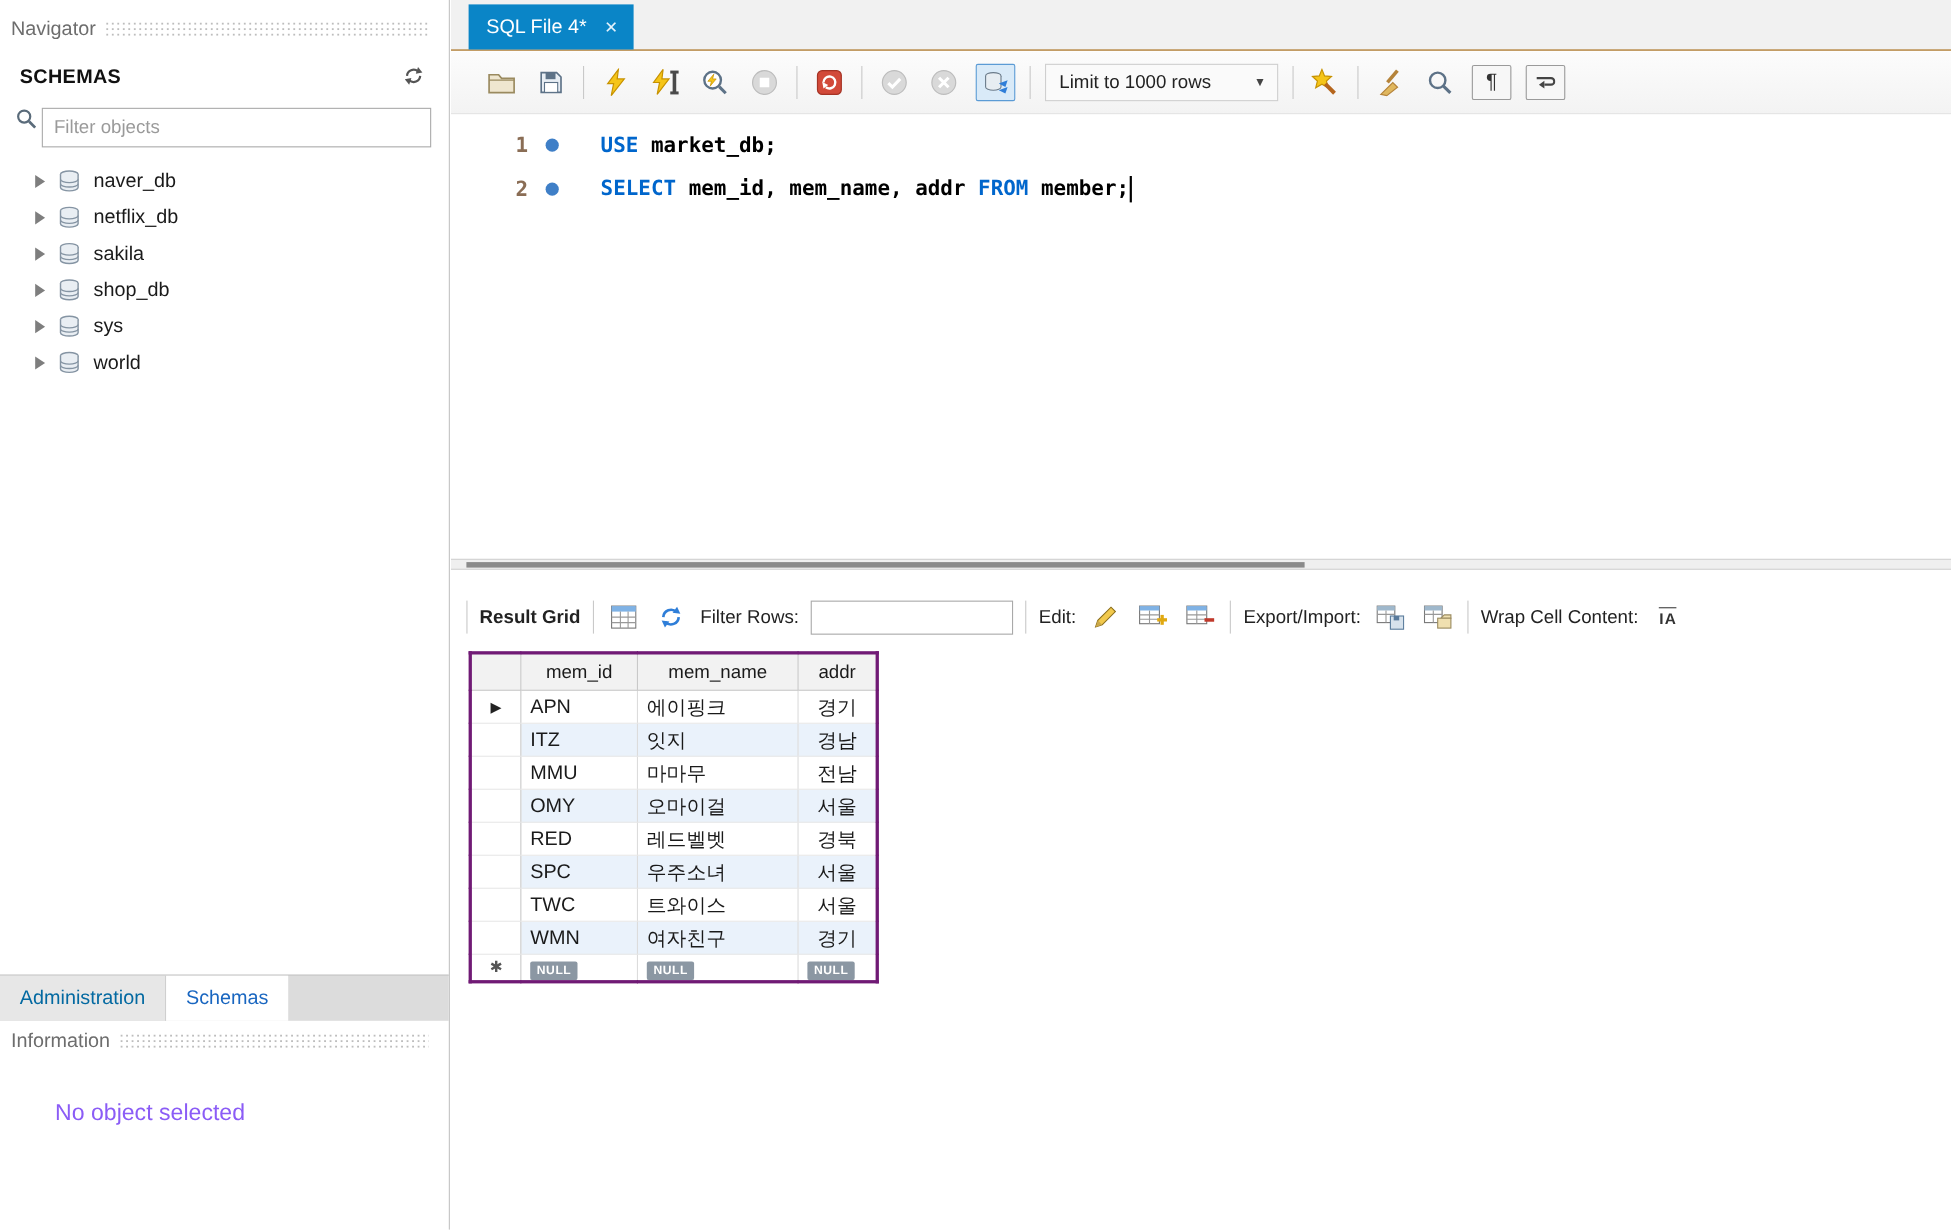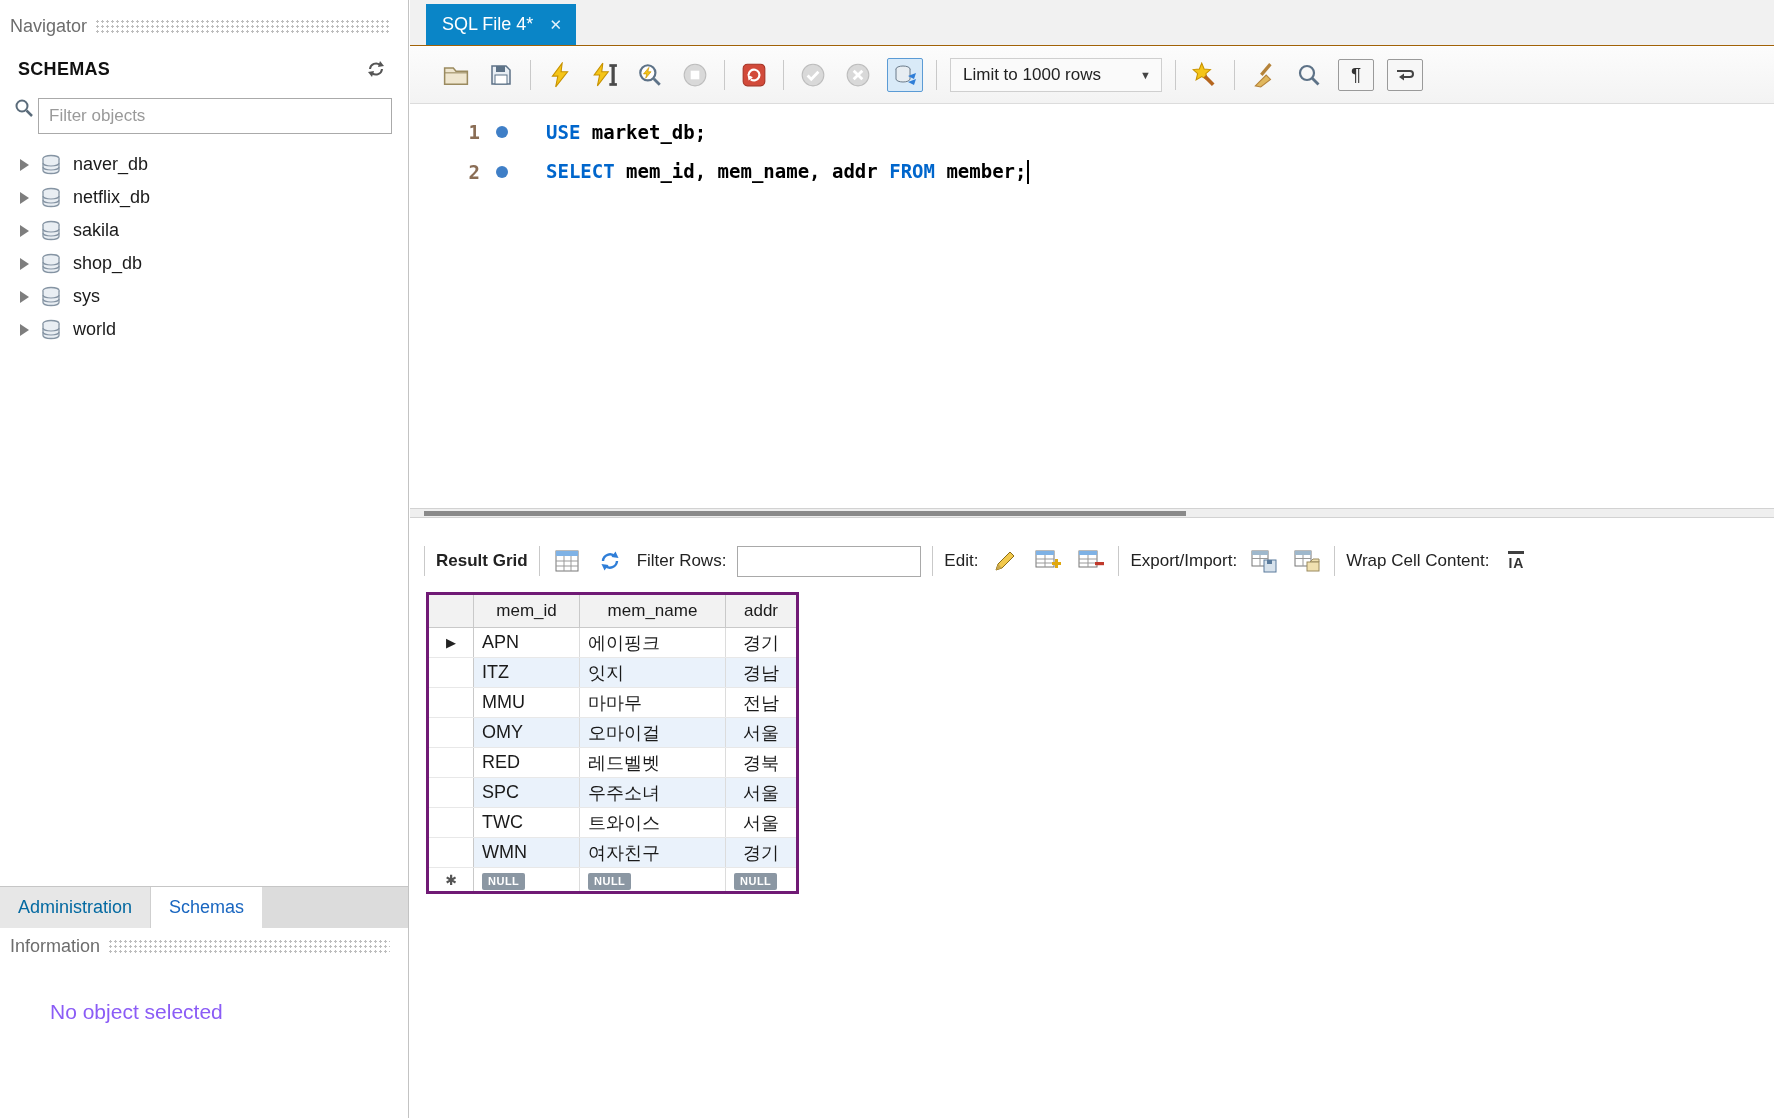--- a/index.html
+++ b/index.html
@@ -12,21 +12,21 @@
   .band { display: flex; align-items: center; padding: 0 10px; justify-content: flex-end; }
   .hatch { flex: 1; height: 15px; margin-left: 8px; background-image: radial-gradient(#bdbdbd 1.1px, transparent 1.3px); background-size: 5px 5px; }
   .nav-band { position: absolute; top: 10px; left: 0; right: 8px; height: 32px; }
   .band-title { font-size: 18px; color: #6d6d6d; white-space: nowrap; }
   .schemas-row { position: absolute; top: 52px; left: 18px; right: 20px; height: 34px; display: flex; align-items: center; justify-content: space-between; }
   .schemas-title { font-weight: bold; font-size: 18px; letter-spacing: .3px; color: #111; }
   .filter-row { position: absolute; top: 98px; left: 14px; right: 16px; display: flex; align-items: flex-start; gap: 4px; }
   .filter-input { flex: 1; height: 36px; border: 1px solid #aaa; font-size: 17px; padding: 0 10px; color: #333; font-family: inherit; }
   .filter-input::placeholder { color: #9a9a9a; }
   .schema-list { position: absolute; top: 148px; left: 0; right: 0; }
-  .schema-item { display: flex; align-items: center; height: 33px; padding-left: 20px; gap: 11px; font-size: 18px; cursor: default; }
+  .schema-item { display: flex; align-items: center; height: 33px; padding-left: 32px; gap: 11px; font-size: 18px; cursor: default; }
   .tri { width: 0; height: 0; border-left: 9px solid #7e7e7e; border-top: 6px solid transparent; border-bottom: 6px solid transparent; }
   .db-icon { display: inline-flex; width: 22px; height: 22px; }
   .left-tabs { position: absolute; top: 886px; left: 0; right: 0; height: 42px; display: flex; background: #dcdcdc; border-top: 1px solid #c6c6c6; }
   .left-tab { display: flex; align-items: center; padding: 0 18px; font-size: 18px; cursor: default; }
   .left-tab.inactive { background: #e7e7e7; color: #0369a1; border-right: 1px solid #cfcfcf; }
   .left-tab.active { background: #fff; color: #1966c0; }
   .info-band { position: absolute; top: 930px; left: 0; right: 8px; height: 32px; }
   .no-object { position: absolute; top: 1000px; left: 50px; font-size: 21px; font-weight: normal; color: #8b5cf6; }
 
   
@@ -52,21 +52,21 @@
   .cursor { display: inline-block; width: 2px; height: 24px; background: #000; vertical-align: middle; margin-left: 1px; }
 
   .splitter { position: absolute; top: 508px; left: 0; right: 0; height: 10px; background: #efefef; border-top: 1px solid #d2d2d2; border-bottom: 1px solid #d2d2d2; }
   .splitter-handle { position: absolute; left: 14px; top: 2px; width: 762px; height: 5px; background: #8a8a8a; cursor: row-resize; }
 
   .result-toolbar { position: absolute; top: 540px; left: 0; right: 0; height: 42px; display: flex; align-items: center; gap: 11px; padding-left: 14px; font-size: 17px; color: #222; }
   .rt-label { white-space: nowrap; }
   .rg-label { font-weight: bold; }
   .filter-rows-input { width: 184px; height: 31px; border: 1px solid #a9a9a9; font-size: 16px; padding: 0 8px; font-family: inherit; }
   .rbtn { width: 32px; height: 30px; display: flex; align-items: center; justify-content: center; cursor: pointer; }
-  .wrap-cell-glyph { display: inline-block; border-top: 3px solid #404040; font-size: 14px; font-weight: bold; color: #333; padding-top: 1px; letter-spacing: 1px; }
+  .wrap-cell-glyph { display: inline-block; border-top: 1px solid #404040; font-size: 14px; font-weight: bold; color: #333; padding-top: 1px; letter-spacing: 1px; }
 
   .grid-wrap { position: absolute; top: 592px; left: 16px; }
   table.result-grid { border-collapse: collapse; table-layout: fixed; border: 3px solid #701a75; }
   .result-grid th { background: #f2f2f2; border: 1px solid #c9c9c9; font-weight: normal; font-size: 17px; height: 34px; text-align: center; }
   .result-grid td { border-right: 1px solid #dcdcdc; border-bottom: 1px solid #e8e8e8; font-size: 18px; height: 30px; padding: 0 0 0 8px; background: #fff; }
   .result-grid tr.alt td { background: #eaf2fb; }
   .result-grid td.sel, .result-grid tr.alt td.sel { width: 46px; background: #fff; border-right: 1px solid #c9c9c9; text-align: center; padding: 0; color: #222; font-size: 13px; }
   .result-grid td.addr { text-align: center; padding-left: 0; }
   .null-badge { display: inline-block; background: #8b97a3; color: #fff; font-size: 11px; font-weight: bold; padding: 1px 6px; border-radius: 2px; line-height: 15px; letter-spacing: .5px; }
   tr.null-row td { height: 25px; border-bottom: none; background: #fff; }

